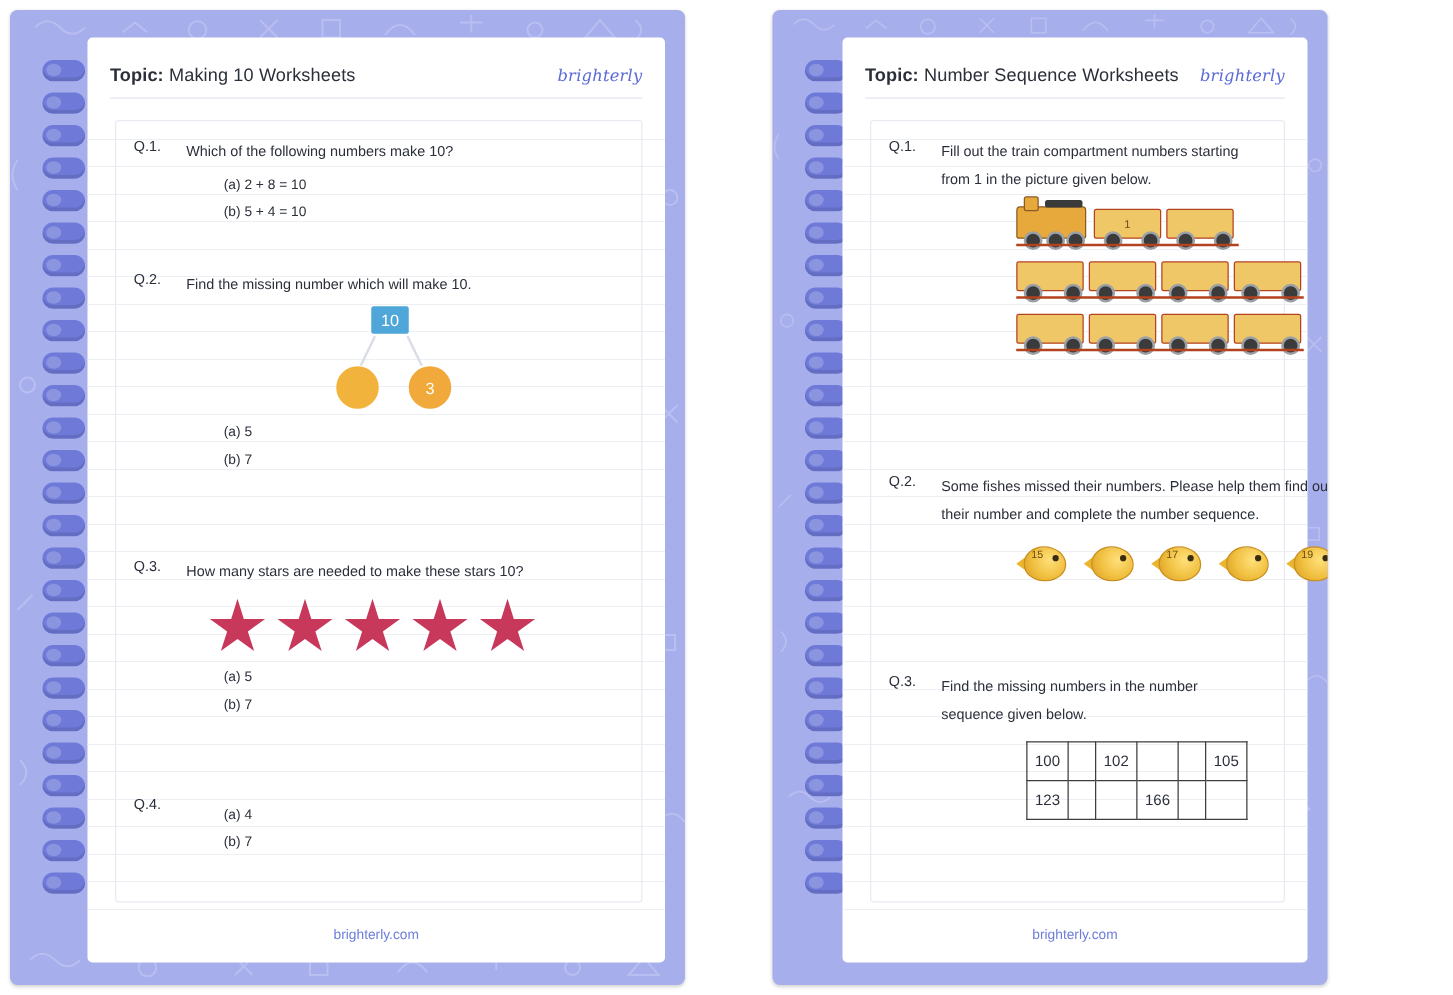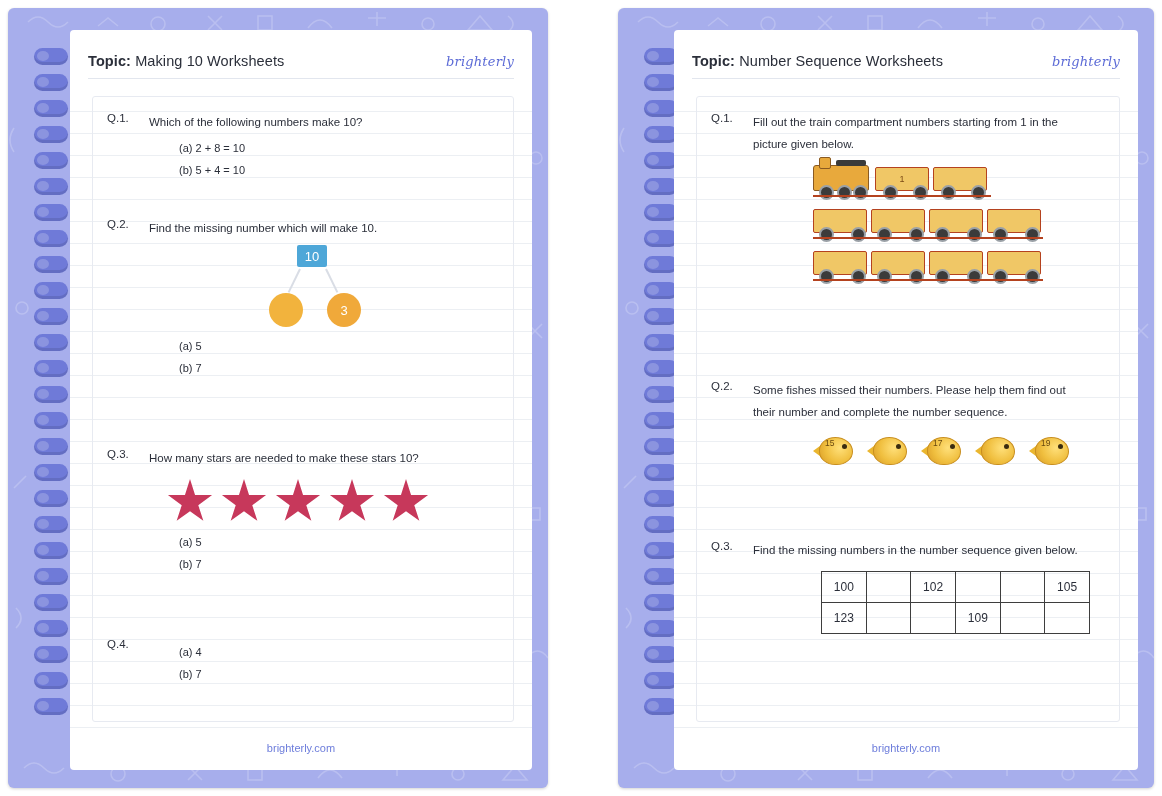--- a/index.html
+++ b/index.html
@@ -20,21 +20,21 @@
   .sheet {
     position: absolute;
     top: 8px;
     height: 780px;
     background: #a7aeec;
     border-radius: 6px;
     box-shadow: 0 1px 3px rgba(0,0,0,0.18);
     overflow: hidden;
   }
   .sheet.left  { left: 8px;  width: 540px; }
-  .sheet.right { left: 618px; width: 536px; }
+  .sheet.right { left: 618px; width: 444px; }
 
   
   .doodles {
     position: absolute;
     inset: 0;
     opacity: 0.26;
     pointer-events: none;
   }
 
   
@@ -613,21 +613,21 @@
                 <td></td>
                 <td>102</td>
                 <td></td>
                 <td></td>
                 <td>105</td>
               </tr>
               <tr>
                 <td>123</td>
                 <td></td>
                 <td></td>
-                <td>109</td>
+                <td>166</td>
                 <td></td>
                 <td></td>
               </tr>
             </tbody>
               </table>
           </div>
         </div>
 
       </div>
 

